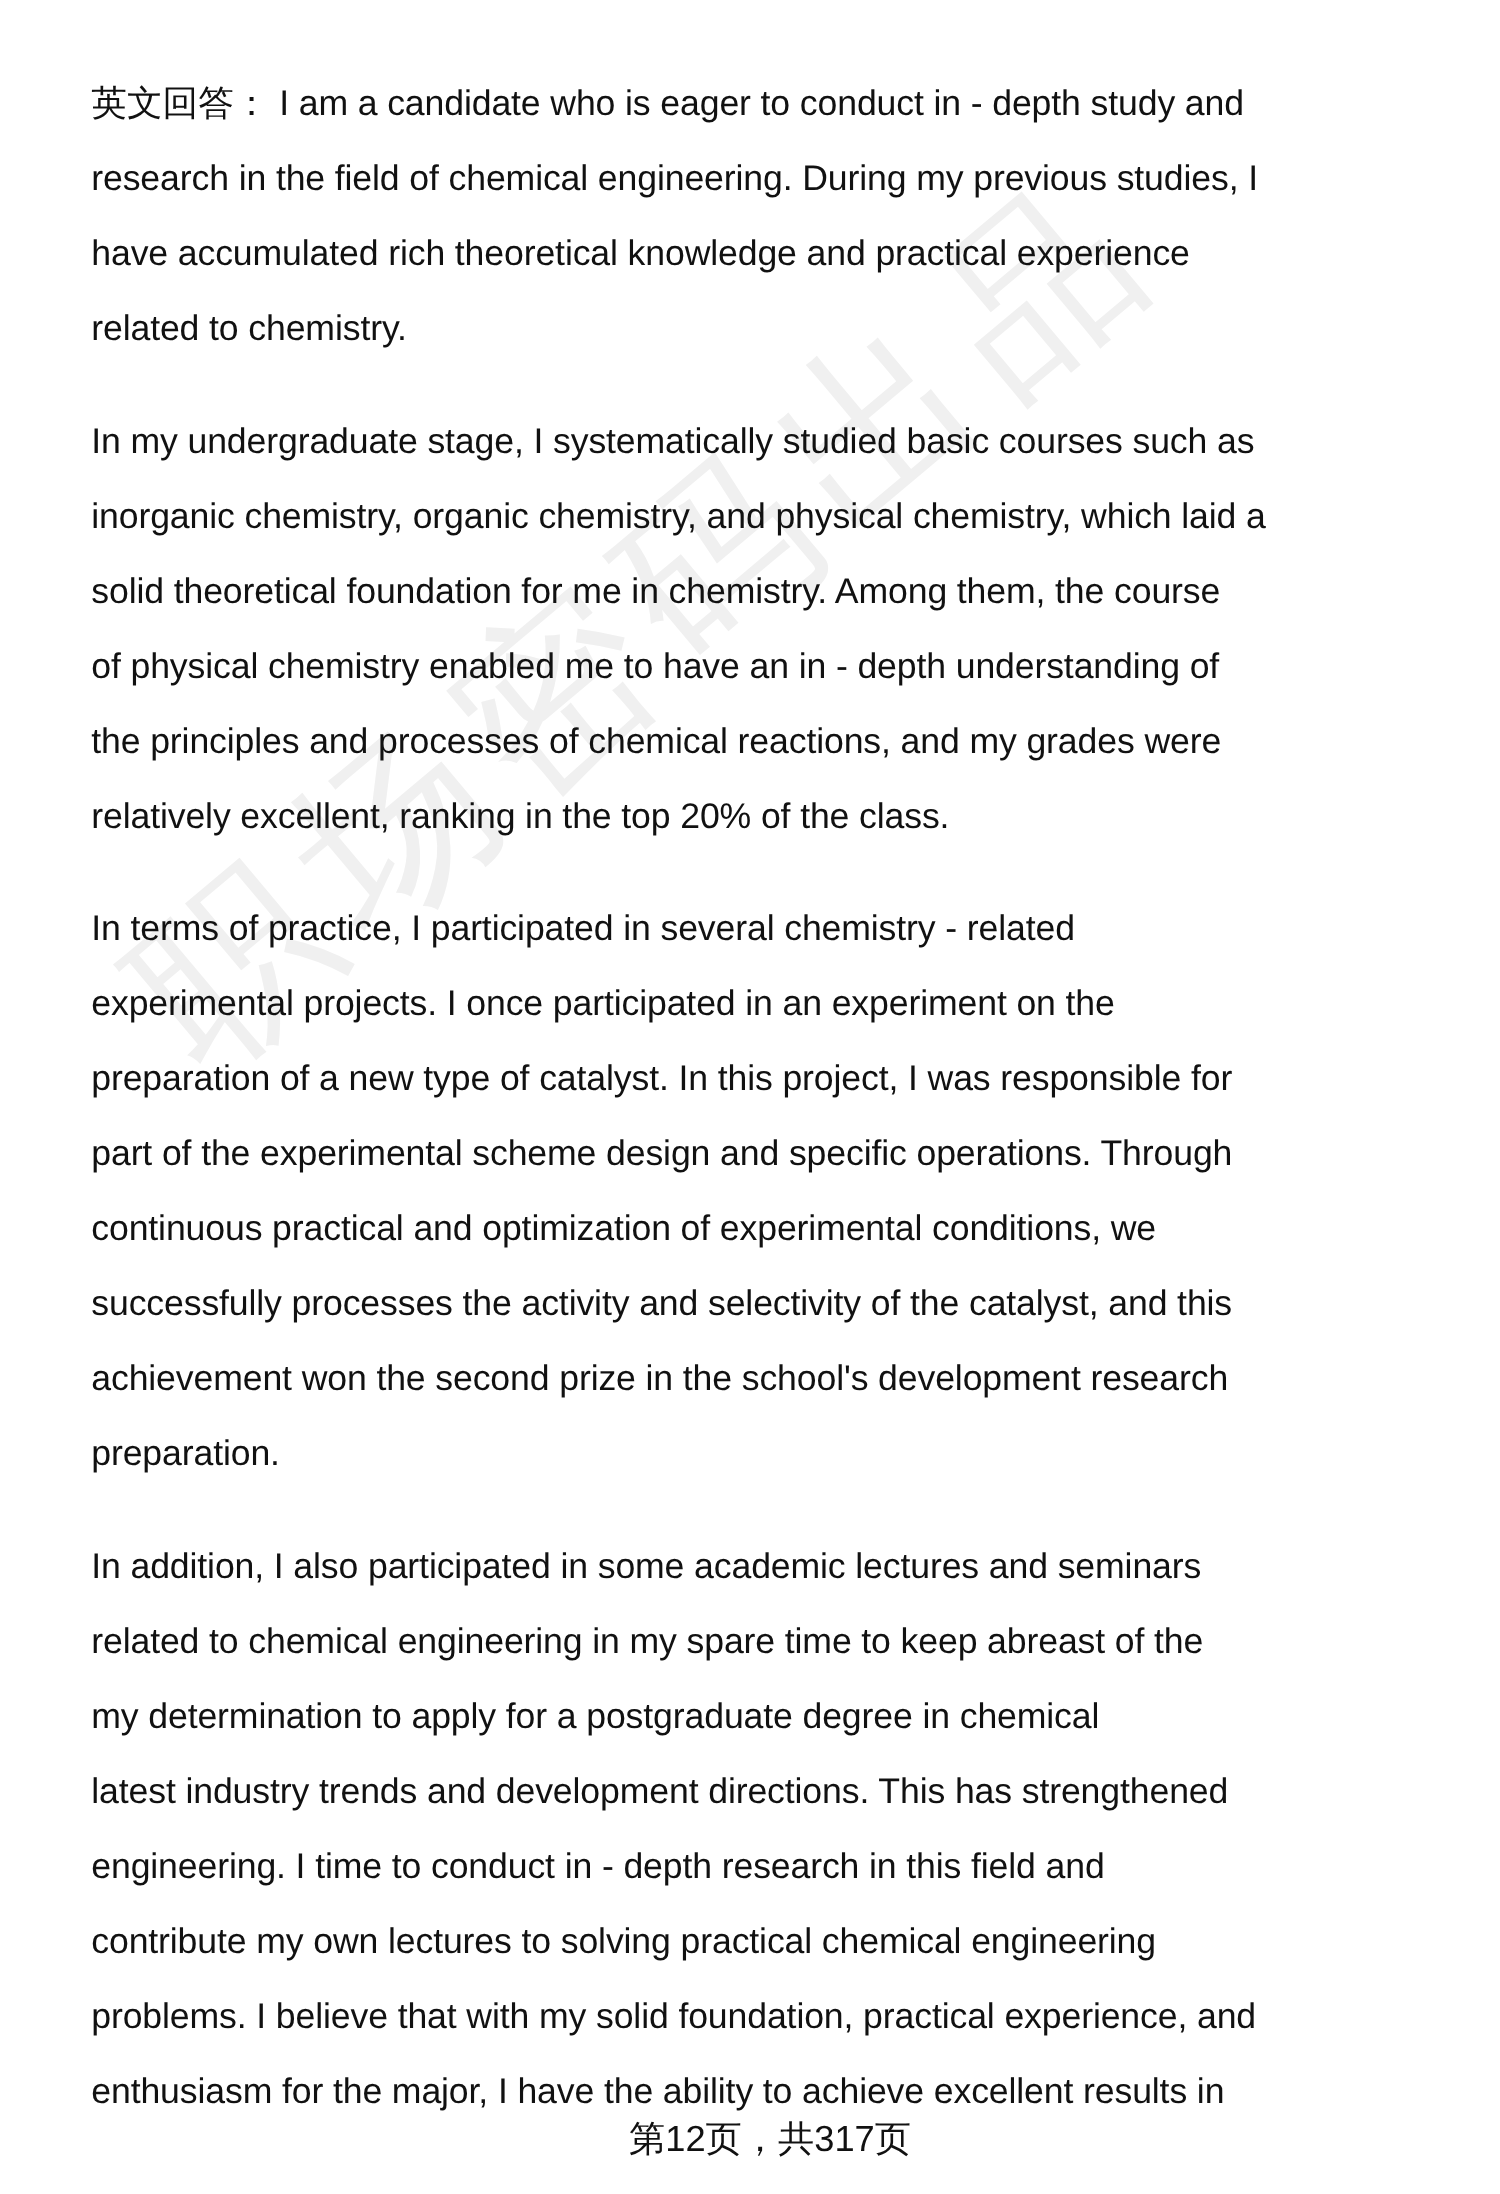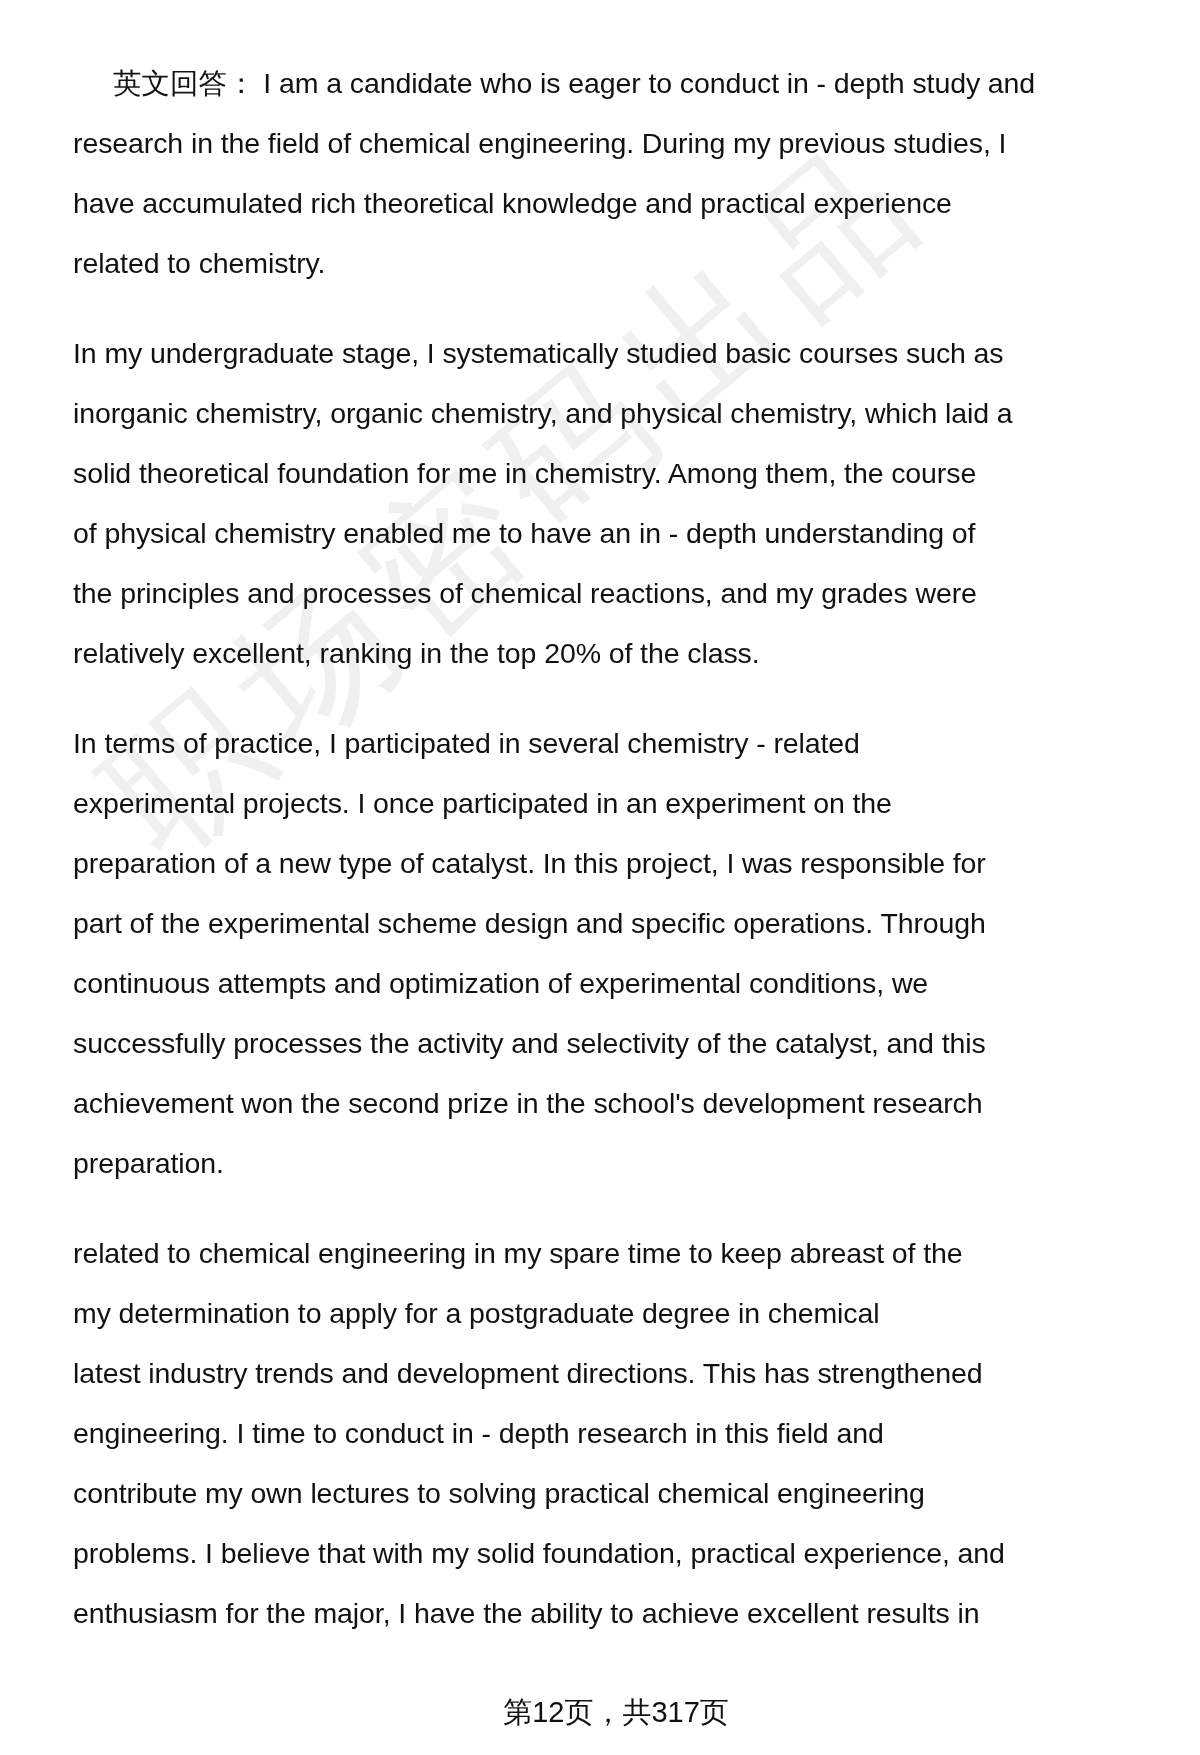--- a/index.html
+++ b/index.html
@@ -44,21 +44,20 @@
     .line {
       display: block;
       height: 60px;
       line-height: 60px;
       font-size: 28.5px;
       white-space: nowrap;
       letter-spacing: -0.1px;
     }
     .label {
       letter-spacing: 0px;
-      margin-left: 40px;
     }
     .footer {
       position: absolute;
       left: 16px;
       width: 1200px;
       top: 1690px;
       height: 44px;
       line-height: 44px;
       text-align: center;
       font-size: 29px;
@@ -87,27 +86,28 @@
     <span class="line">of physical chemistry enabled me to have an in - depth understanding of</span>
     <span class="line">the principles and processes of chemical reactions, and my grades were</span>
     <span class="line">relatively excellent, ranking in the top 20% of the class.</span>
   </div>
 
   <div class="para">
     <span class="line">In terms of practice, I participated in several chemistry - related</span>
     <span class="line">experimental projects. I once participated in an experiment on the</span>
     <span class="line">preparation of a new type of catalyst. In this project, I was responsible for</span>
     <span class="line">part of the experimental scheme design and specific operations. Through</span>
-    <span class="line">continuous attempts and optimization of experimental conditions, we</span>
+    <span class="line">continuous practical and optimization of experimental conditions, we</span>
     <span class="line">successfully processes the activity and selectivity of the catalyst, and this</span>
     <span class="line">achievement won the second prize in the school's development research</span>
     <span class="line">preparation.</span>
   </div>
 
   <div class="para">
+    <span class="line">In addition, I also participated in some academic lectures and seminars</span>
     <span class="line">related to chemical engineering in my spare time to keep abreast of the</span>
     <span class="line">my determination to apply for a postgraduate degree in chemical</span>
     <span class="line">latest industry trends and development directions. This has strengthened</span>
     <span class="line">engineering. I time to conduct in - depth research in this field and</span>
     <span class="line">contribute my own lectures to solving practical chemical engineering</span>
     <span class="line">problems. I believe that with my solid foundation, practical experience, and</span>
     <span class="line">enthusiasm for the major, I have the ability to achieve excellent results in</span>
   </div>
 
 </div>

